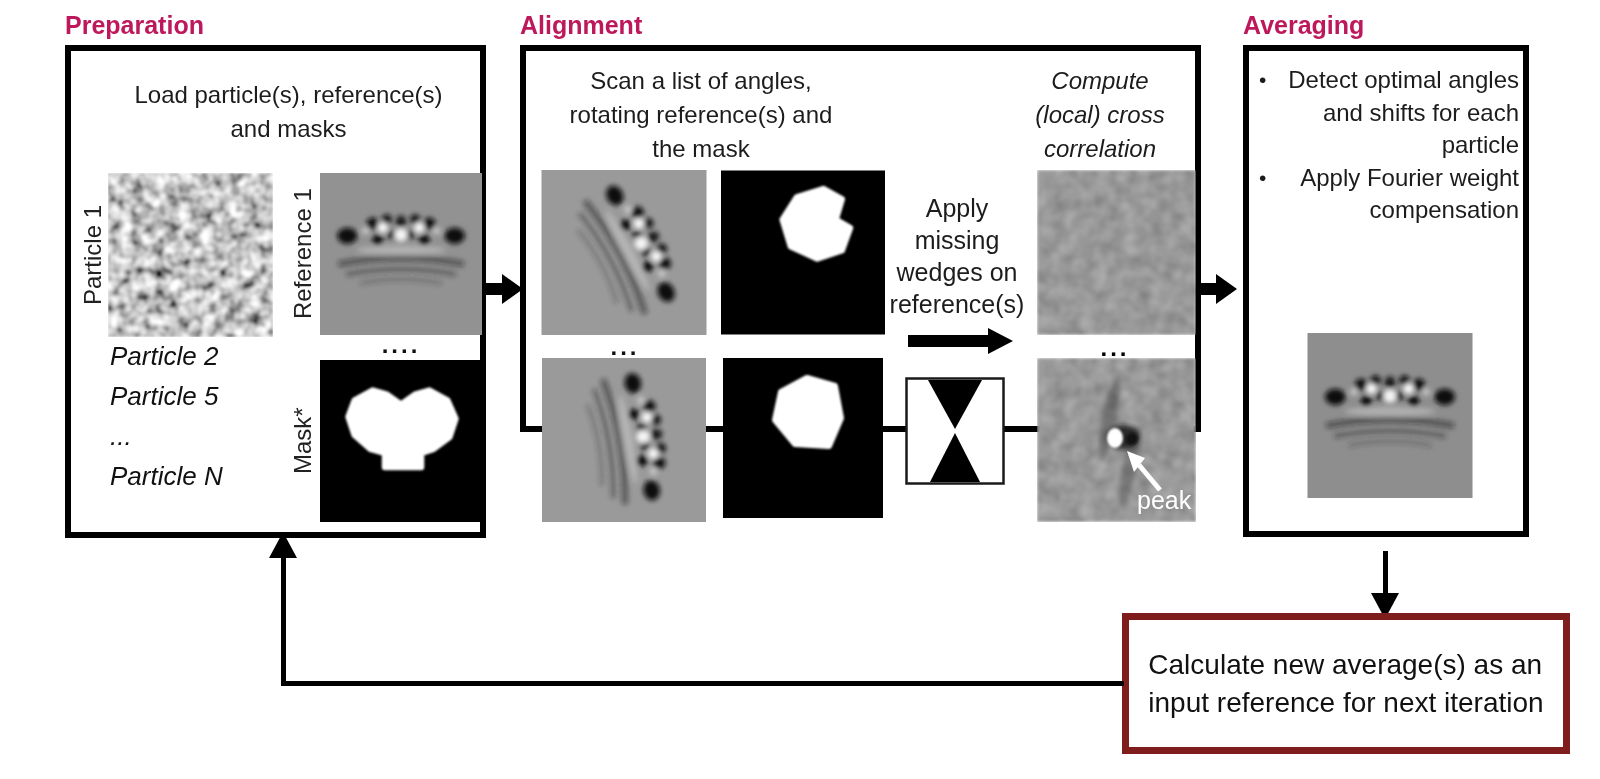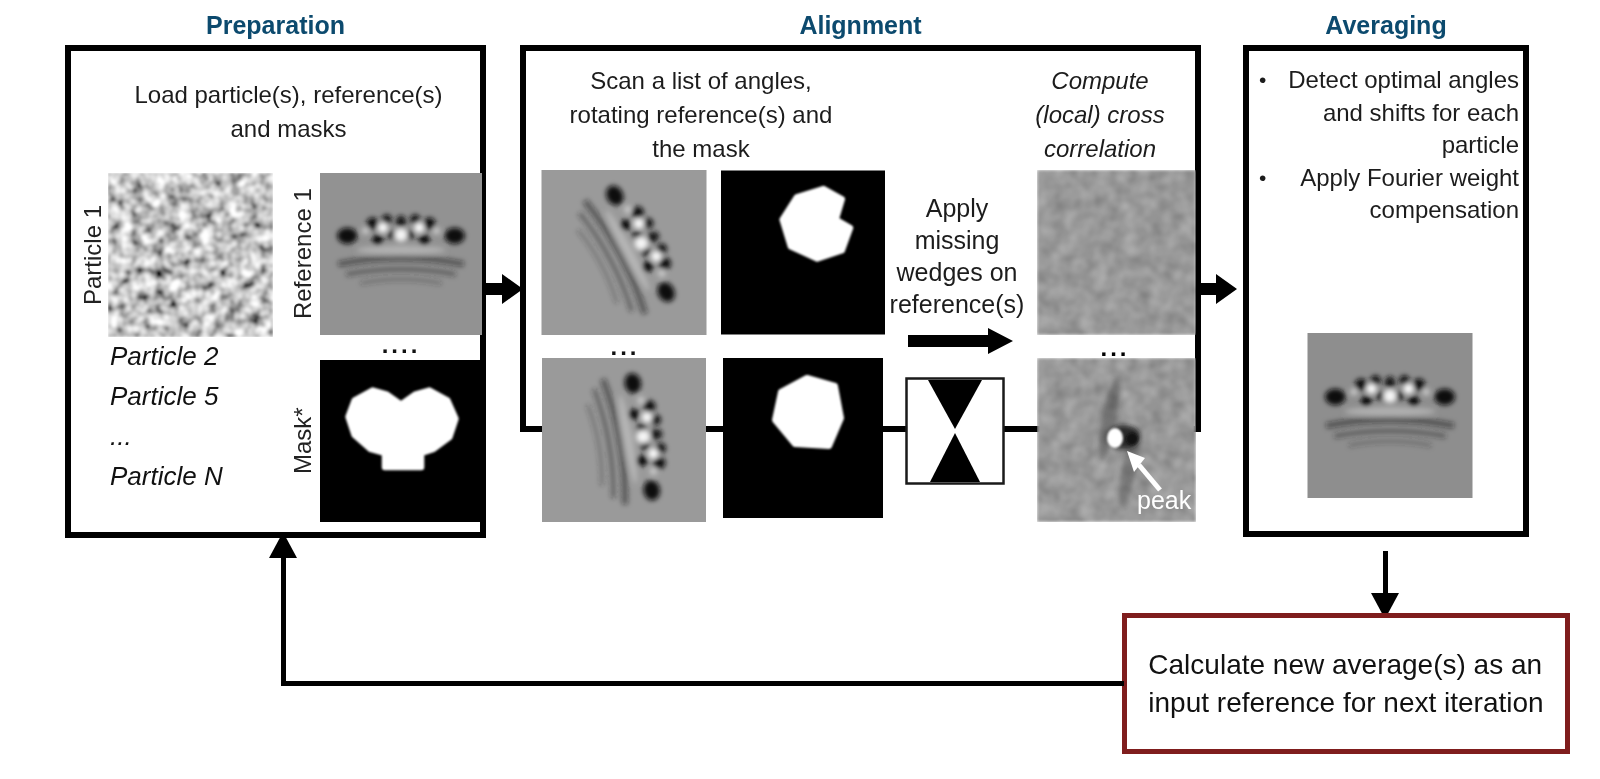--- a/index.html
+++ b/index.html
@@ -1,23 +1,23 @@
 <!DOCTYPE html>
 <html><head>
 <meta charset="utf-8">
 <style>
   html,body{margin:0;padding:0;background:#fff;}
   .canvas{
     position:relative;width:1600px;height:779px;background:#fff;overflow:hidden;
     font-family:"Liberation Sans",sans-serif;color:#1a1a1a;
   }
   .stage-title{position:absolute;top:10px;height:32px;font-size:25px;font-weight:bold;
-    text-align:center;color:#0c4a6e;line-height:30px;}
+    text-align:left;color:#be185d;line-height:30px;}
   .box{position:absolute;border:6px solid #000;background:#fff;box-sizing:border-box;}
-  .thinbox{position:absolute;border:5px solid #7f1d1d;background:#fff;box-sizing:border-box;}
+  .thinbox{position:absolute;border:7px solid #7f1d1d;background:#fff;box-sizing:border-box;}
   .ctext{position:absolute;text-align:center;white-space:pre-line;color:#1c1c1c;}
   .desc{font-size:24px;line-height:34px;}
   .vlabel{position:absolute;writing-mode:vertical-rl;transform:rotate(180deg);
     font-size:24px;color:#222;text-align:center;line-height:30px;}
   .img{position:absolute;}
   .img svg{display:block;}
   .plist{position:absolute;font-style:italic;font-size:26px;line-height:40px;color:#111;}
   .dots{position:absolute;font-size:24px;font-weight:bold;letter-spacing:3px;
     text-align:center;color:#111;line-height:18px;}
   .bullets{position:absolute;margin:0;padding:0;list-style:none;font-size:24px;line-height:32.5px;color:#1c1c1c;text-align:right;}

